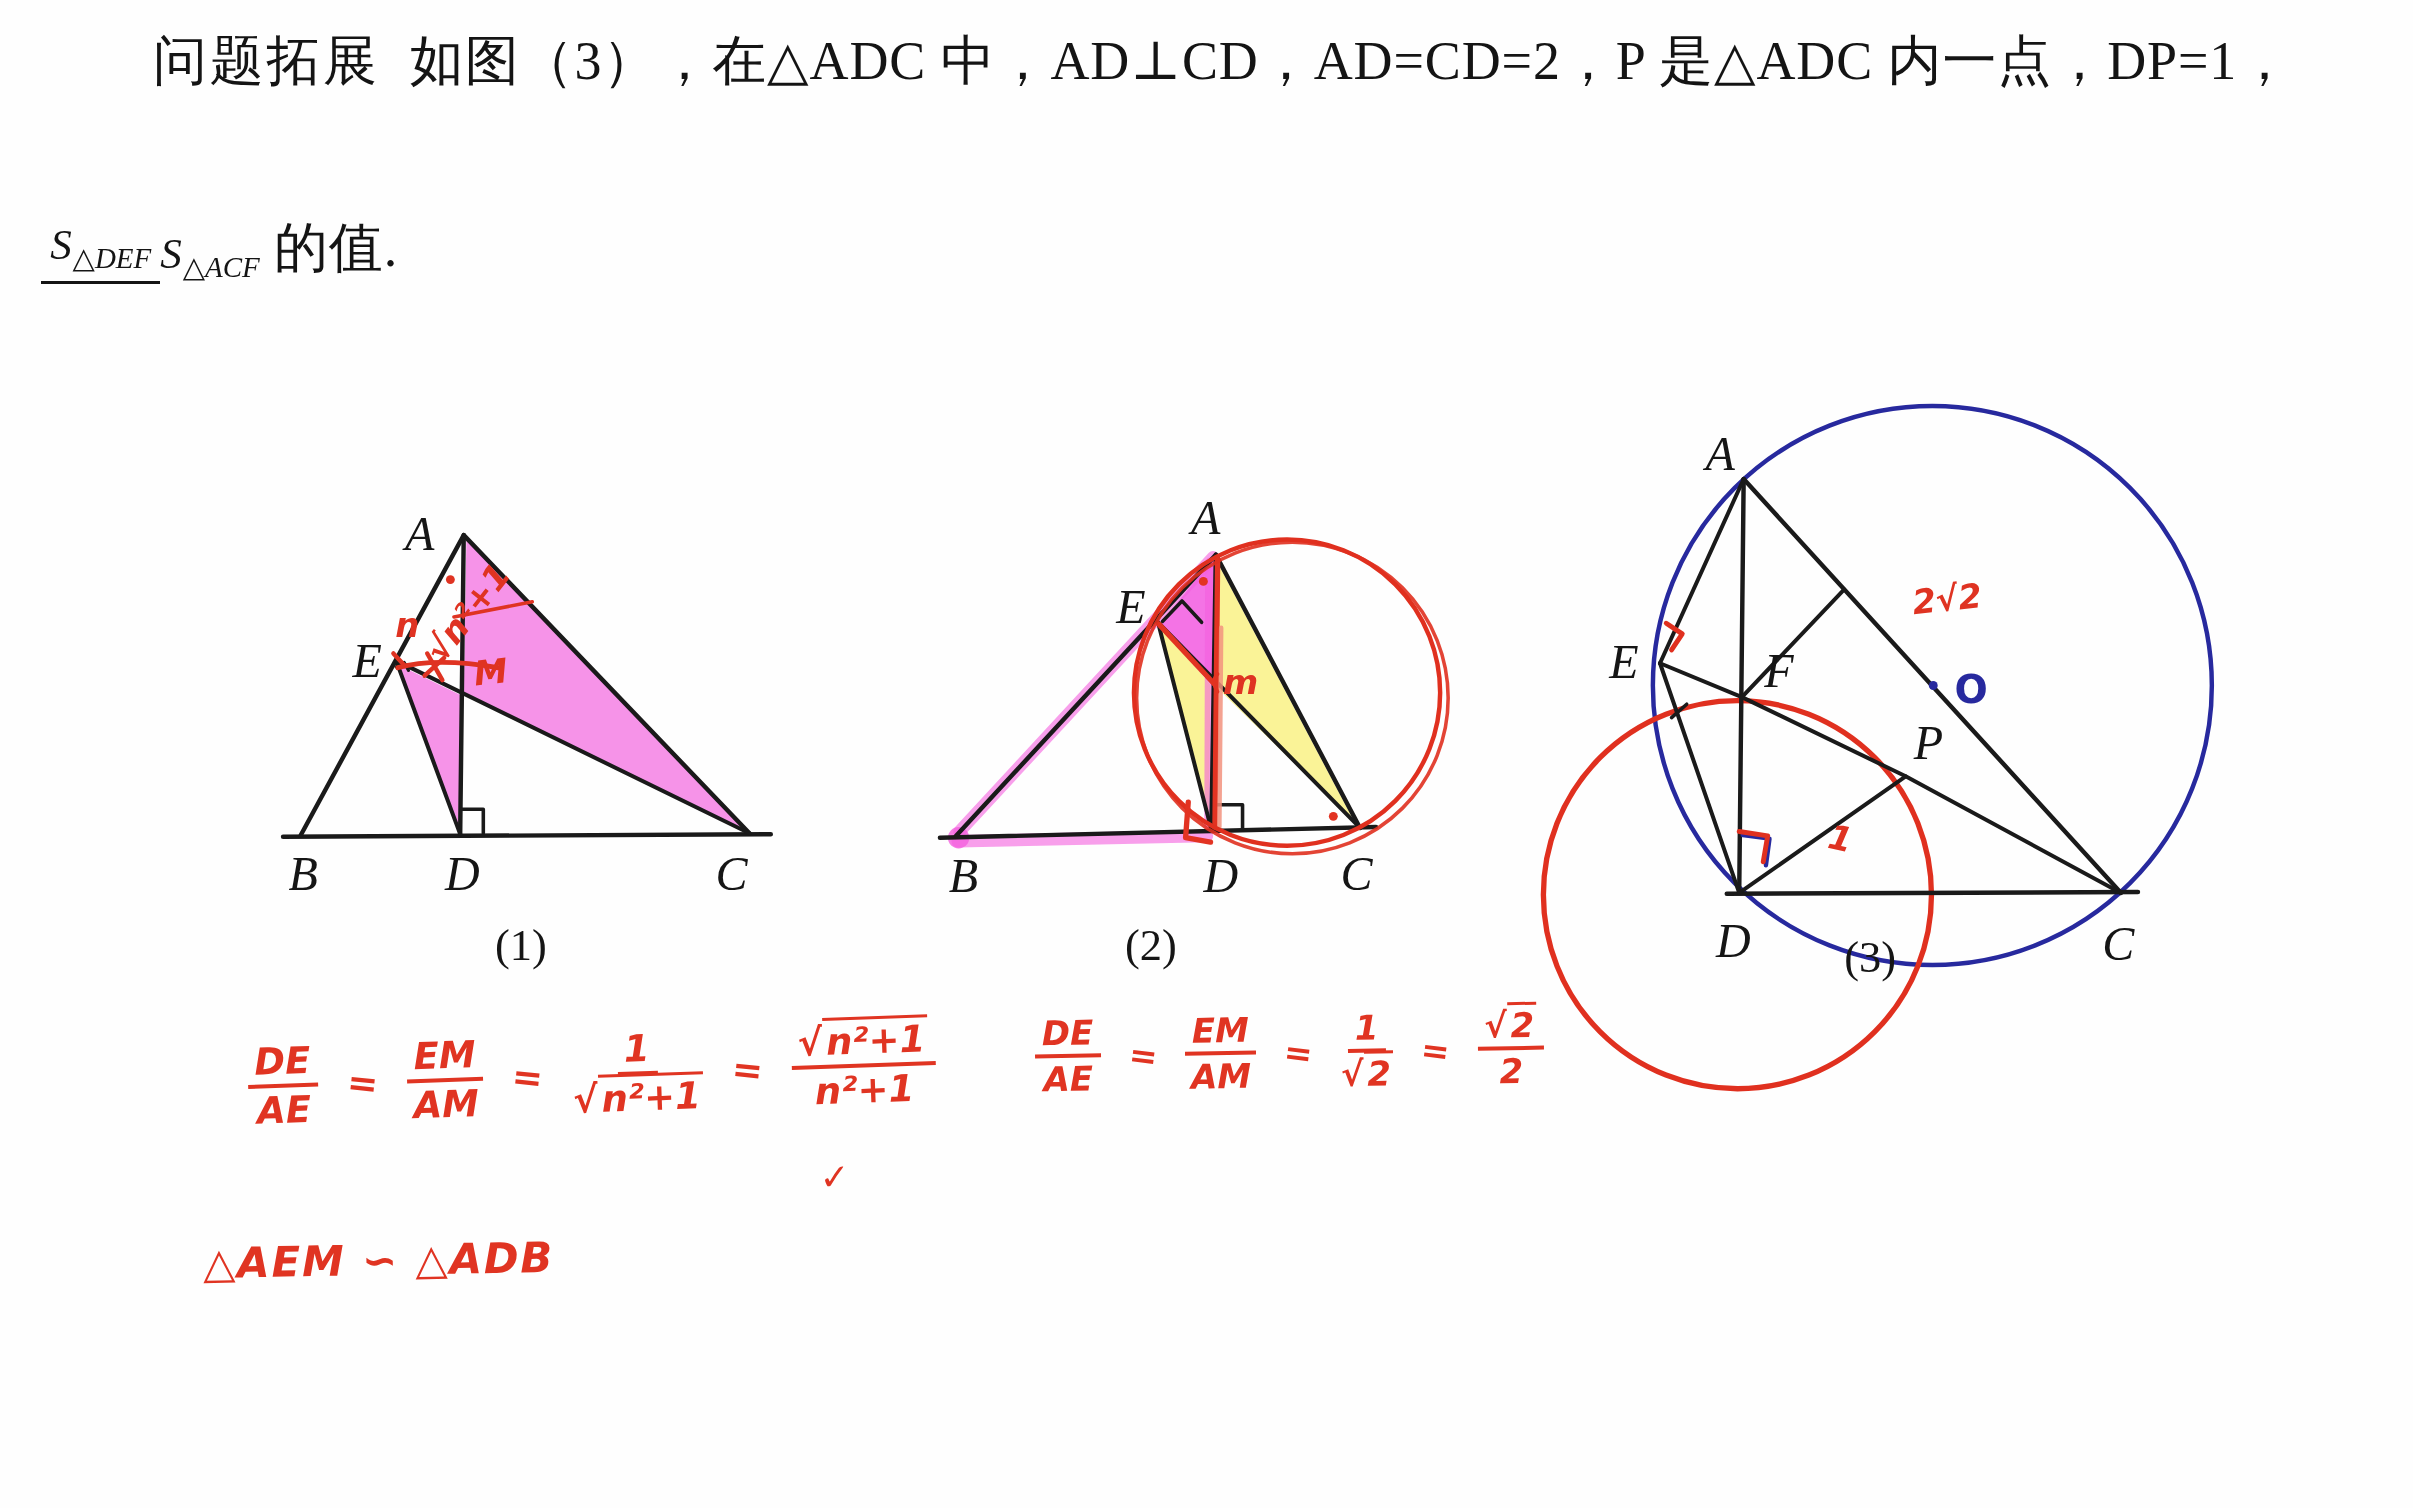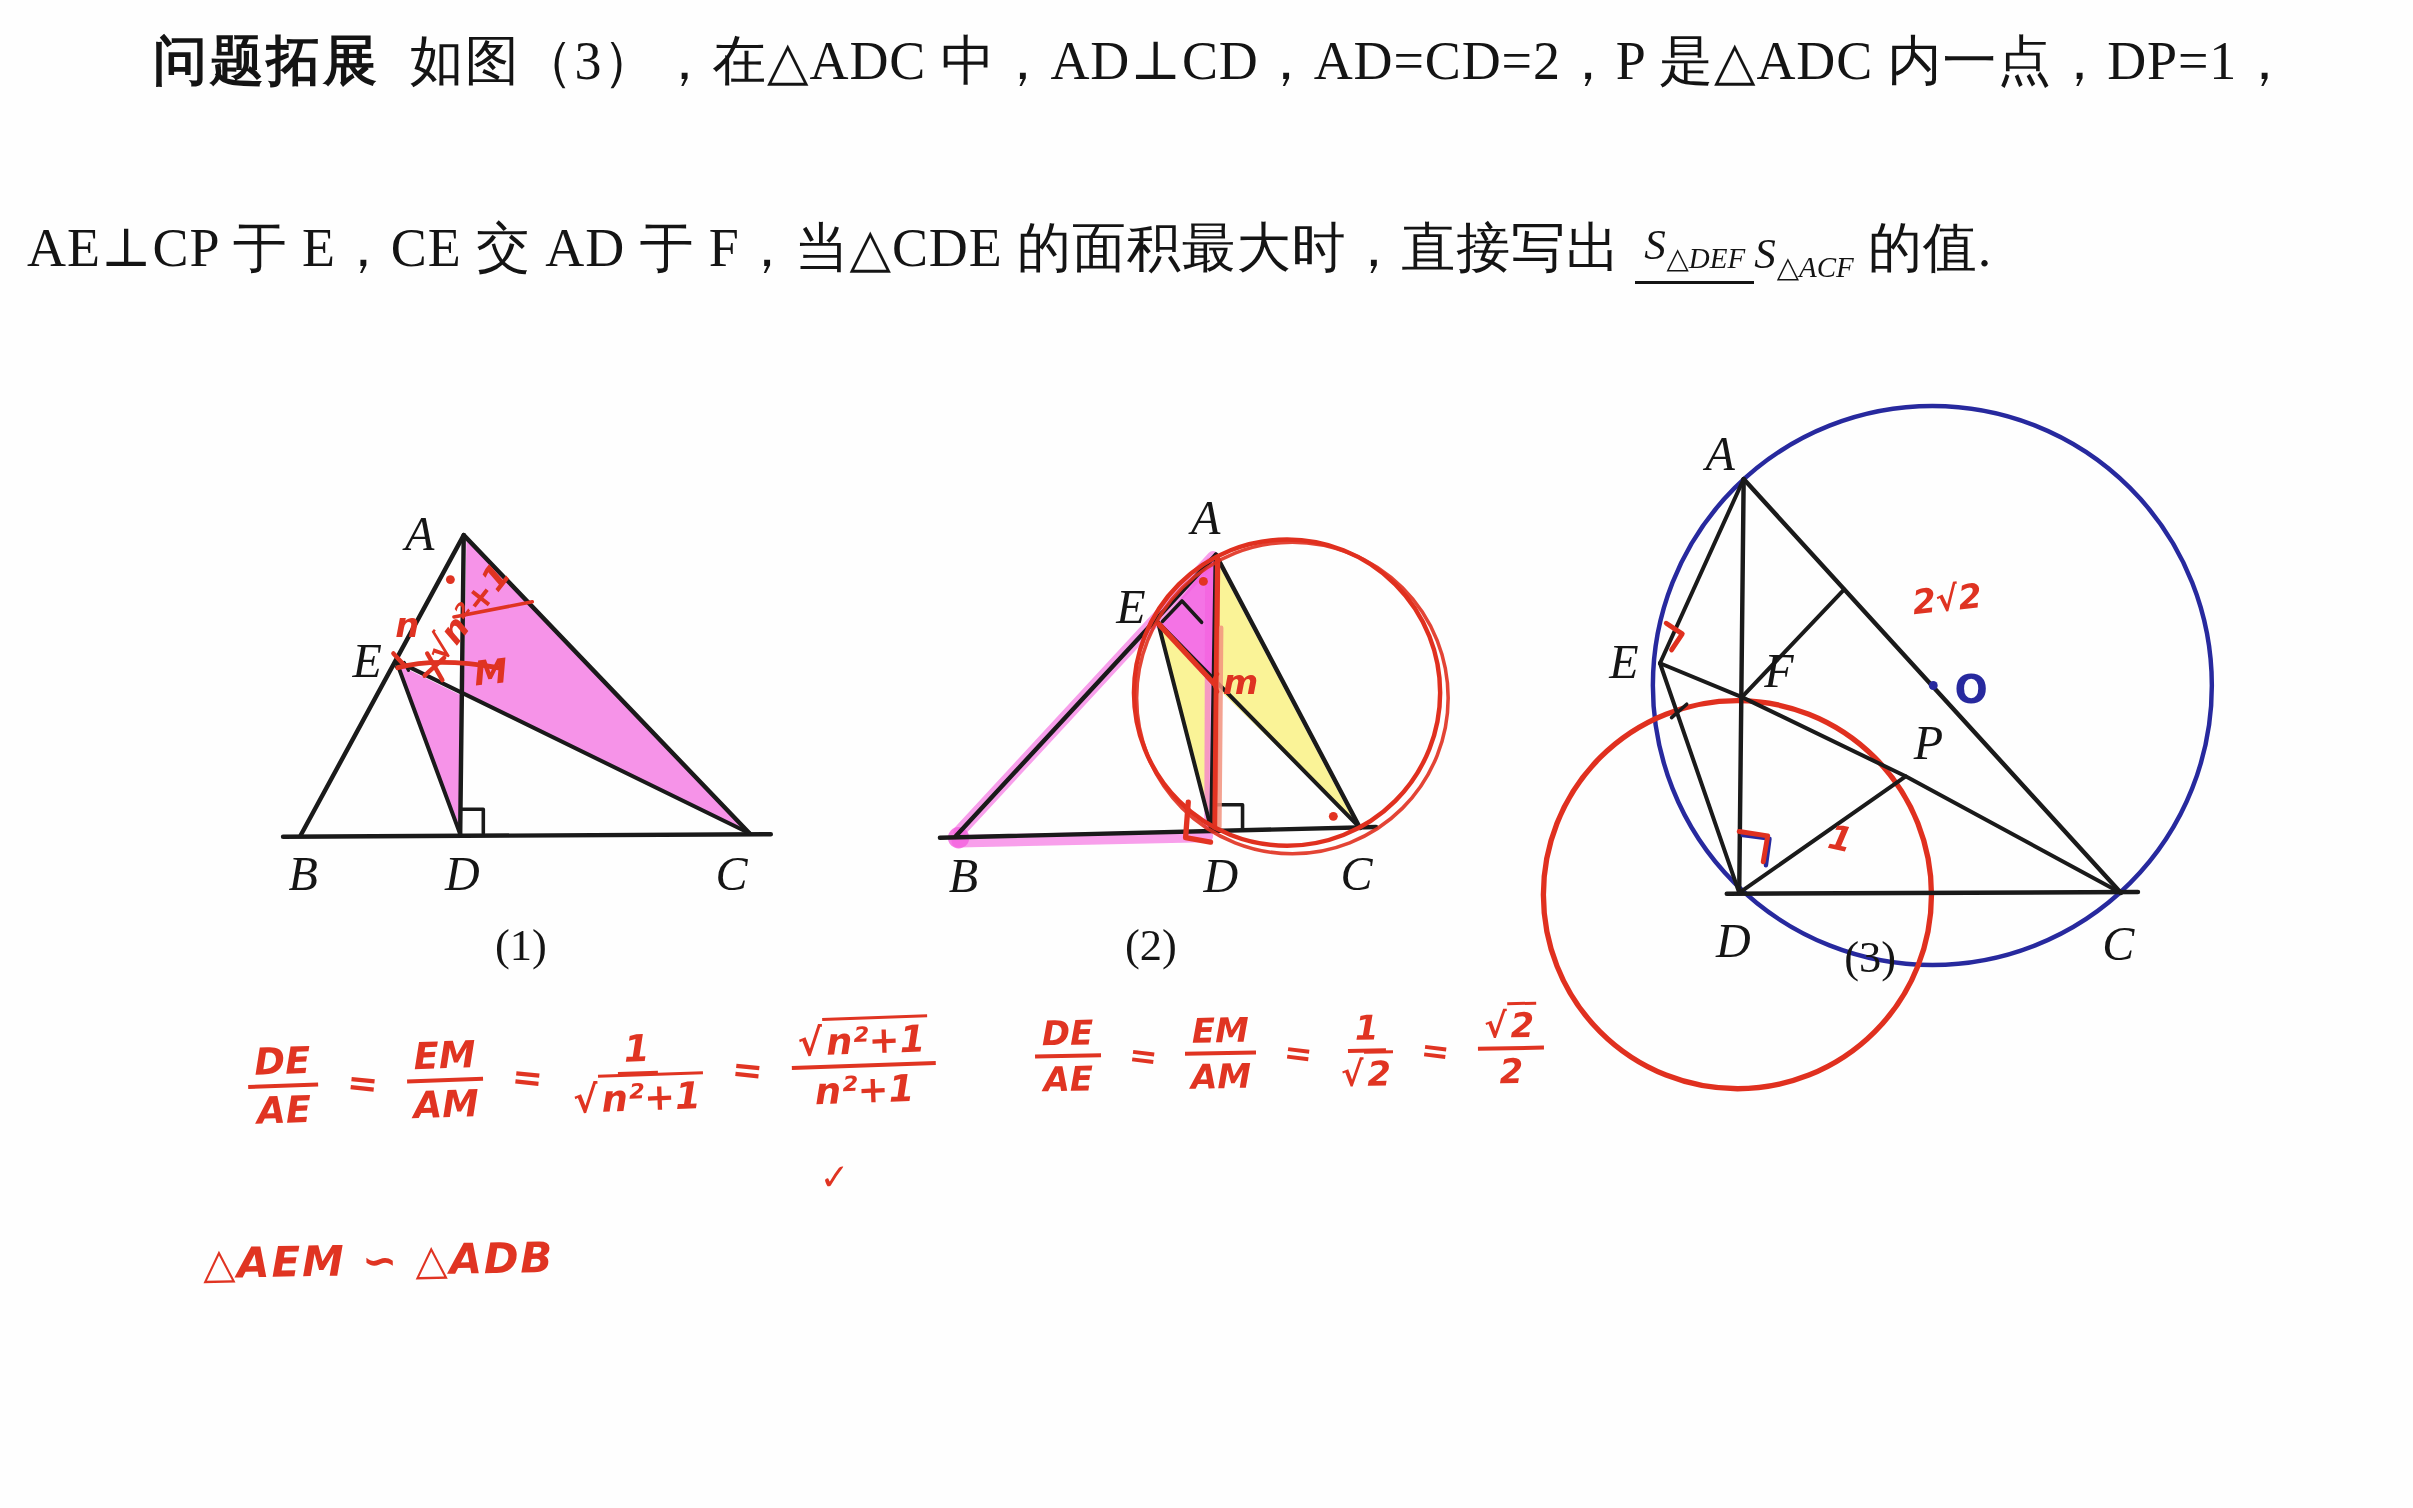--- a/index.html
+++ b/index.html
@@ -1,21 +1,21 @@
 <!DOCTYPE html>
 <html style="font-size:14.2px"><head>
 <meta charset="utf-8">
 <style>
   html,body{margin:0;padding:0;background:#ffffff;}
   .page{position:relative;width:2413px;height:1509px;background:#fefefe;overflow:hidden;
         font-family:"Liberation Serif","DejaVu Serif",serif;color:#111;}
   
   .pline{position:absolute;white-space:nowrap;font-size:54px;letter-spacing:0.9px;color:#141414;}
   .pline1{left:153px;top:25px;}
-  .pline1 .bold{font-weight:700;margin-right:30px;letter-spacing:2.7px;}
+  .pline1 .bold{font-weight:400;margin-right:30px;letter-spacing:2.7px;}
   .pline2{left:27px;top:212px;display:flex;align-items:center;}
   .pfrac{display:inline-flex;flex-direction:row;align-items:center;margin:0 14.2px;line-height:1.05;}
   .pfrac .pnum{border-bottom:3.6px solid #141414;padding:0 9px 7.1px;}
   .pfrac .pden{padding-top:7.1px;}
   .pfrac i{font-size:43px;font-style:italic;}
   .pfrac sub{font-size:29px;font-style:italic;vertical-align:-9px;letter-spacing:0;}
   
   svg.fig{position:absolute;left:0;top:0;}
   .vlabel{font:italic 54px "Liberation Serif","DejaVu Serif",serif;fill:#151515;}
   .cap{font:50px "Liberation Serif","DejaVu Serif",serif;fill:#151515;}
@@ -39,21 +39,20 @@
 </head>
 <body>
 
 <div class="page">
 
   <div class="pline pline1">
     <span class="bold">问题拓展</span><span>如图（3），在△ADC 中，AD⊥CD，AD=CD=2，P 是△ADC 内一点，DP=1，</span>
   </div>
 
   <div class="pline pline2">
-    <span>AE⊥CP 于 E，CE 交 AD 于 F，当△CDE 的面积最大时，直接写出</span>
     <span class="pfrac">
       <span class="pnum"><i>S</i><sub>△DEF</sub></span>
       <span class="pden"><i>S</i><sub>△ACF</sub></span>
     </span>
     <span>的值.</span>
   </div>
 
   <svg class="fig" width="2413" height="1509" viewBox="0 0 2711 1695">
 
     <g stroke-linecap="round" stroke-linejoin="round">

